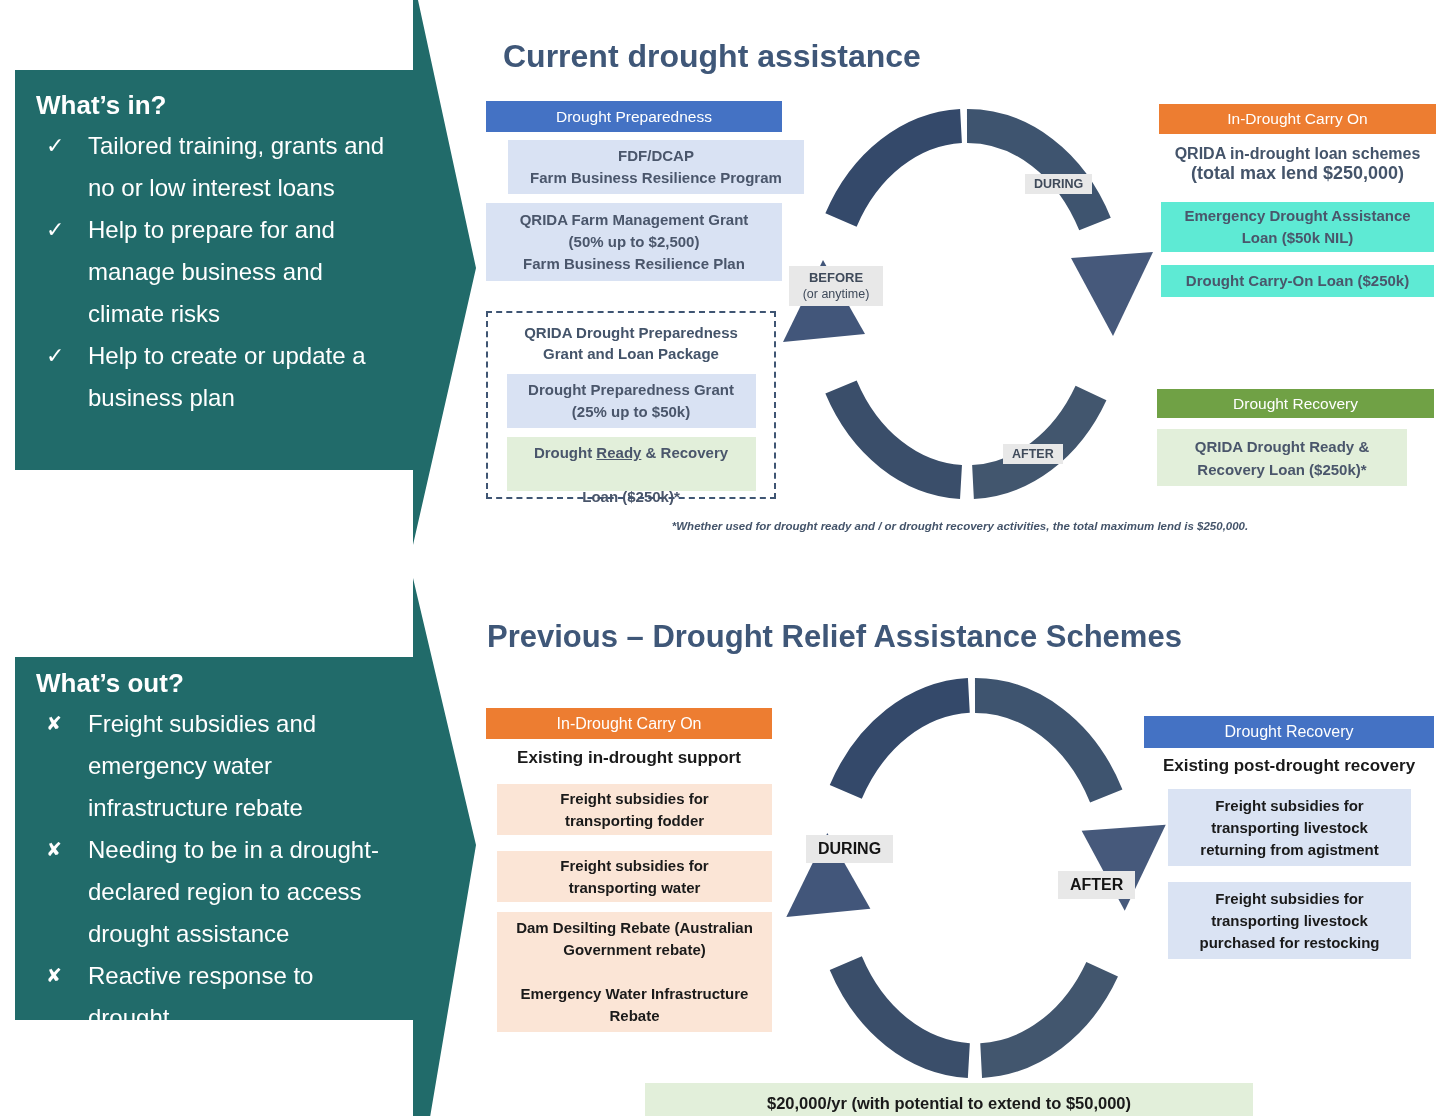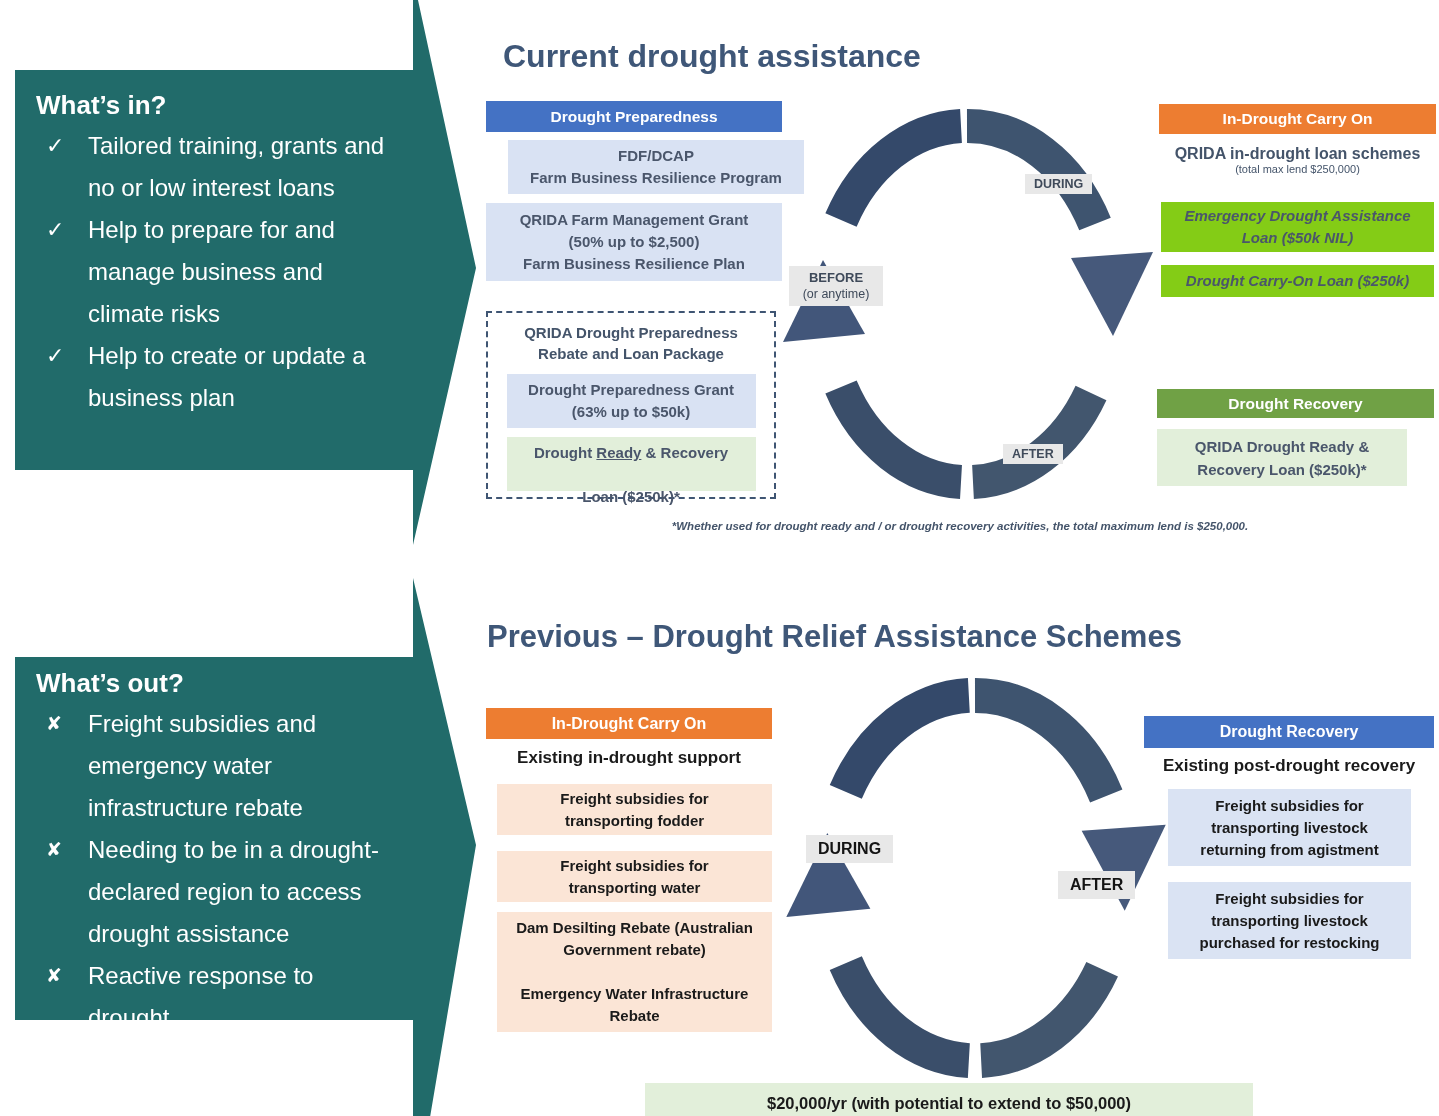--- a/index.html
+++ b/index.html
@@ -2,31 +2,31 @@
 <html><head>
 <meta charset="utf-8">
 <style>
   html,body { margin:0; padding:0; background:#ffffff; }
   .canvas {
     position:relative; width:1439px; height:1116px; background:#ffffff;
     font-family:"Liberation Sans", sans-serif; overflow:hidden;
   }
   .abs { position:absolute; }
   .hdr {
-    color:#ffffff; font-weight:bold; text-align:left;
+    color:#ffffff; font-weight:normal; text-align:left;
     display:flex; align-items:center; justify-content:center;
     font-size:15.5px;
   }
   .box {
     text-align:center; font-weight:bold; white-space:pre-line;
     display:flex; align-items:center; justify-content:center;
     font-size:15px; line-height:22px;
   }
   .lightblue  { background:#D9E2F3; color:#4A566B; }
-  .peach      { background:#84cc16; color:#4A566B;font-style:italic; }
+  .peach      { background:#5eead4; color:#4A566B; }
   .peach-k    { background:#FBE5D6; color:#1A1A1A; }
   .blue-k     { background:#DAE3F3; color:#1A1A1A; }
   .lightgreen { background:#E2EFDA; color:#4A566B; }
   .teal-title { color:#ffffff; font-size:26px; font-weight:bold; }
   .bullet-row { display:flex; align-items:flex-start; }
   .glyph { width:52px; flex:0 0 52px; color:#ffffff; font-size:22px; line-height:42px; text-align:left; padding-left:10px; box-sizing:border-box; }
   .bullet-text { width:305px; color:#ffffff; font-size:24px; line-height:42px; }
   .big-title { color:#3F5778; font-weight:bold; }
   .cycle-label {
     background:#E8E8E8; color:#3F4A5A; font-weight:bold; font-size:12.5px;
@@ -87,23 +87,23 @@
 
   <div class="abs hdr" style="left:486px; top:101px; width:296px; height:31px; background:#4472C4;">Drought Preparedness</div>
   <div class="abs box lightblue" style="left:508px; top:140px; width:296px; height:54px;">FDF/DCAP
 Farm Business Resilience Program</div>
   <div class="abs box lightblue" style="left:486px; top:203px; width:296px; height:78px;">QRIDA Farm Management Grant
 (50% up to $2,500)
 Farm Business Resilience Plan</div>
 
   <div class="abs dashed-box" style="left:486px; top:311px; width:290px; height:188px;">
     <div class="box" style="margin-top:9px; color:#44546A; line-height:21px;">QRIDA Drought Preparedness
-Rebate and Loan Package</div>
+Grant and Loan Package</div>
     <div class="box lightblue" style="margin:10px auto 0 auto; width:249px; height:54px;">Drought Preparedness Grant
-(63% up to $50k)</div>
+(25% up to $50k)</div>
     <div class="box lightgreen" style="margin:9px auto 0 auto; width:249px; height:54px; display:block; padding-top:5px; box-sizing:border-box;"><span>Drought </span><span class="u">Ready</span><span> &amp; Recovery</span><br>
       <span>Loan ($250k)*</span>
     </div>
   </div>
 
   <svg class="abs" style="left:777px; top:108px;" width="380" height="392" viewBox="0 0 380 392" aria-hidden="true">
     <path d="M 190 18 A 143 178 0 0 1 318 116" stroke="#3E546F" stroke-width="34" fill="none"></path>
     <path d="M 314 285 A 143 178 0 0 1 196 374" stroke="#42566E" stroke-width="34" fill="none"></path>
     <path d="M 184 374 A 143 178 0 0 1 64 279" stroke="#3A4E6A" stroke-width="34" fill="none"></path>
     <path d="M 64 112 A 143 178 0 0 1 184 18" stroke="#34496A" stroke-width="34" fill="none"></path>
@@ -113,21 +113,21 @@
   <div class="abs cycle-label" style="left:1025px; top:174px;">DURING</div>
   <div class="abs cycle-label" style="left:789px; top:266px; width:94px; padding:4px 0; line-height:16px;">
     <div style="font-size:13px;">BEFORE</div>
     <div style="font-weight:normal; font-size:12.5px;text-align:center;">(or anytime)</div>
   </div>
   <div class="abs cycle-label" style="left:1003px; top:444px;">AFTER</div>
 
   <div class="abs hdr" style="left:1159px; top:104px; width:277px; height:30px; background:#ED7D31;">In-Drought Carry On</div>
   <div class="abs" style="left:1159px; top:145px; width:277px; text-align:center; color:#44546A;">
     <div style="font-weight:bold; font-size:16px;">QRIDA in-drought loan schemes</div>
-    <div style="font-weight:normal; font-size:11px;">(total max lend $250,000)</div>
+    <div style="font-weight:bold; font-size:18px;">(total max lend $250,000)</div>
   </div>
   <div class="abs box peach" style="left:1161px; top:202px; width:273px; height:50px;">Emergency Drought Assistance
 Loan ($50k NIL)</div>
   <div class="abs box peach" style="left:1161px; top:265px; width:273px; height:32px;">Drought Carry-On Loan ($250k)</div>
 
   <div class="abs hdr" style="left:1157px; top:389px; width:277px; height:29px; background:#70A145;">Drought Recovery</div>
   <div class="abs box lightgreen" style="left:1157px; top:429px; width:250px; height:57px; line-height:23px;">QRIDA Drought Ready &amp;
 Recovery Loan ($250k)*</div>
 
   <div class="abs footnote" style="left:655px; top:520px; width:610px;">*Whether used for drought ready and / or drought recovery activities, the total maximum lend is $250,000.</div>

